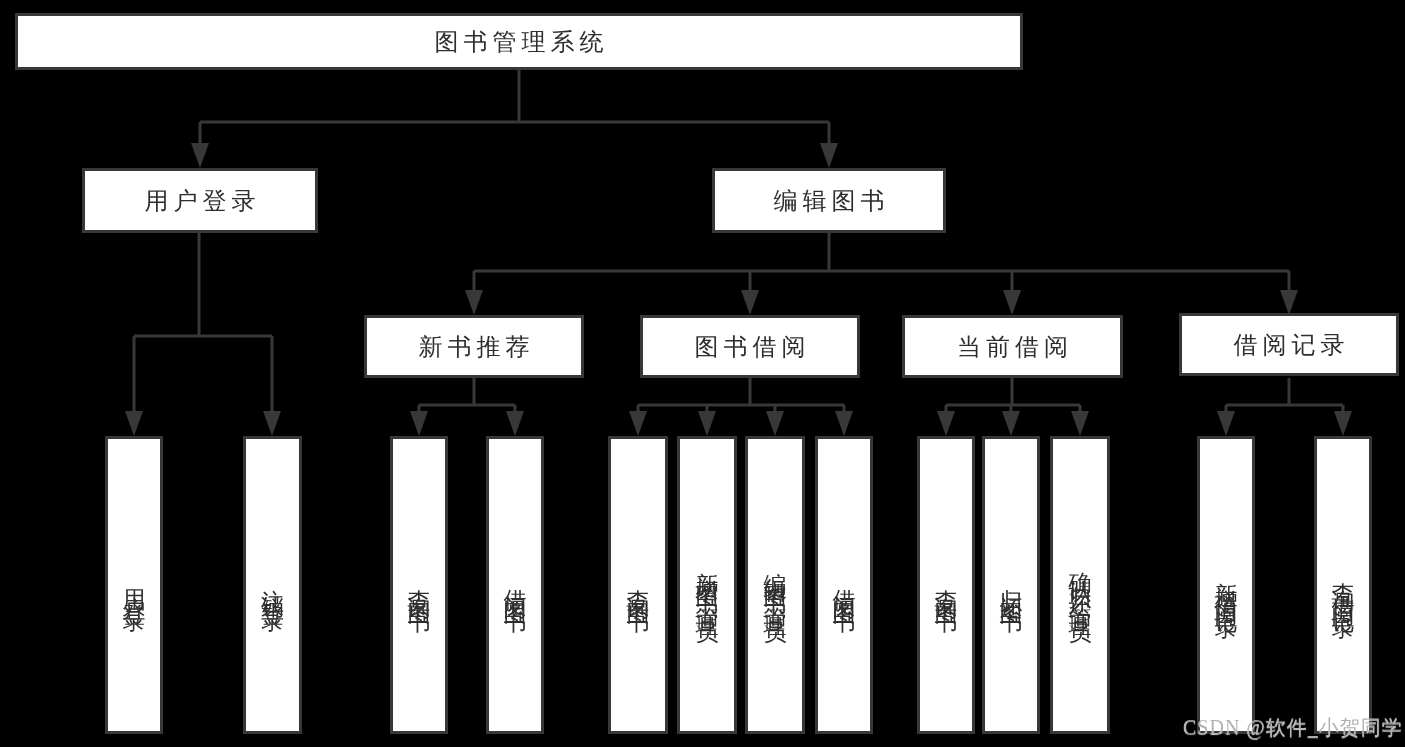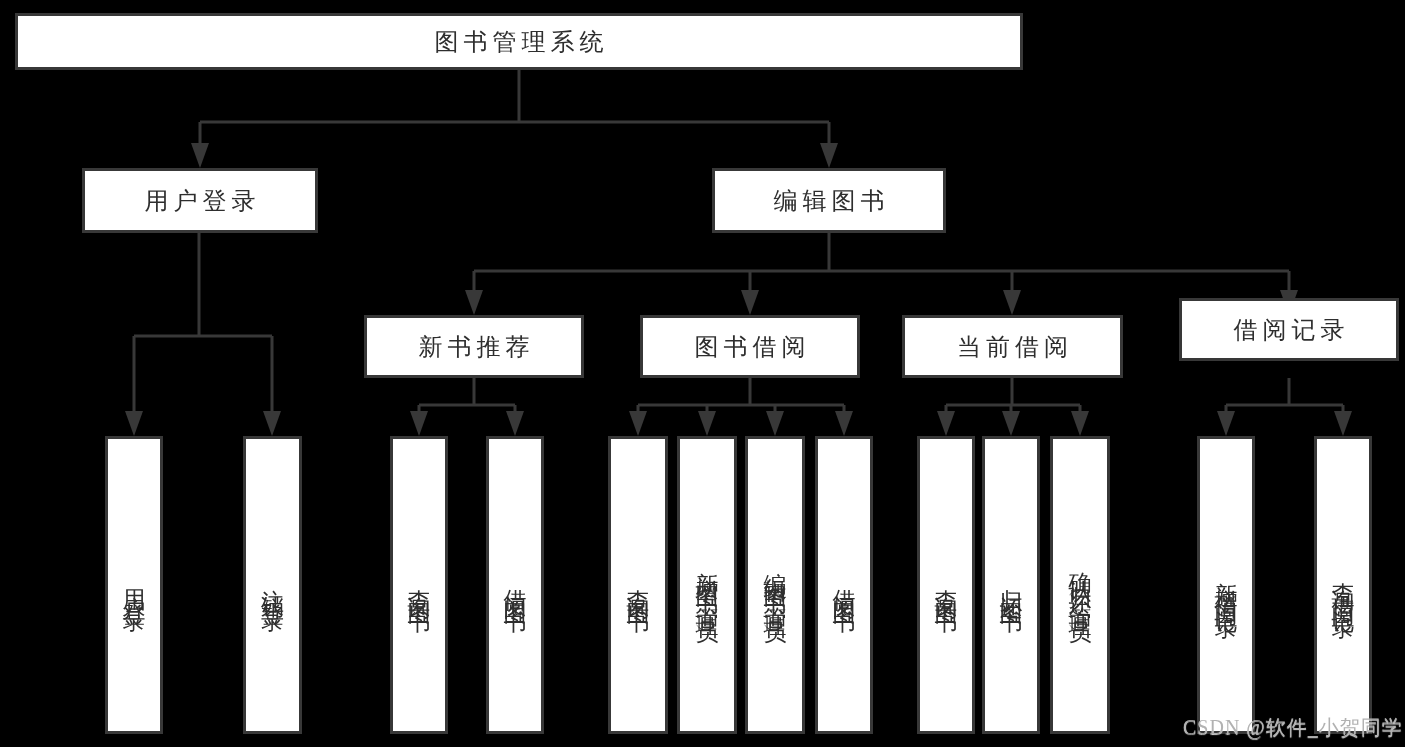--- a/index.html
+++ b/index.html
@@ -90,21 +90,21 @@
   </svg>
 
   <div class="node h" style="left:15px; top:13px; width:1008px; height:57px;">图书管理系统</div>
 
   <div class="node h" style="left:82px; top:168px; width:236px; height:65px;">用户登录</div>
   <div class="node h" style="left:712px; top:168px; width:234px; height:65px;">编辑图书</div>
 
   <div class="node h" style="left:640px; top:315px; width:220px; height:63px;">图书借阅</div>
   <div class="node h" style="left:364px; top:315px; width:220px; height:63px;">新书推荐</div>
   <div class="node h" style="left:902px; top:315px; width:221px; height:63px;text-align:right;">当前借阅</div>
-  <div class="node h" style="left:1179px; top:298px; width:220px; height:63px;">借阅记录</div>
+  <div class="node h" style="left:1179px; top:313px; width:220px; height:63px;">借阅记录</div>
 
   <div class="node v" style="left:105px; top:436px; width:58px; height:298px;">用户登录</div>
   <div class="node v" style="left:243px; top:436px; width:59px; height:298px;">注销登录</div>
 
   <div class="node v" style="left:390px; top:436px; width:58px; height:298px;">查询图书</div>
   <div class="node v" style="left:486px; top:436px; width:58px; height:298px;">借阅图书</div>
 
   <div class="node v" style="left:608px; top:436px; width:60px; height:298px;">查询图书</div>
   <div class="node v" style="left:677px; top:436px; width:60px; height:298px;">新增图书（管理员）</div>
   <div class="node v" style="left:745px; top:436px; width:60px; height:298px;">编辑图书（管理员）</div>

